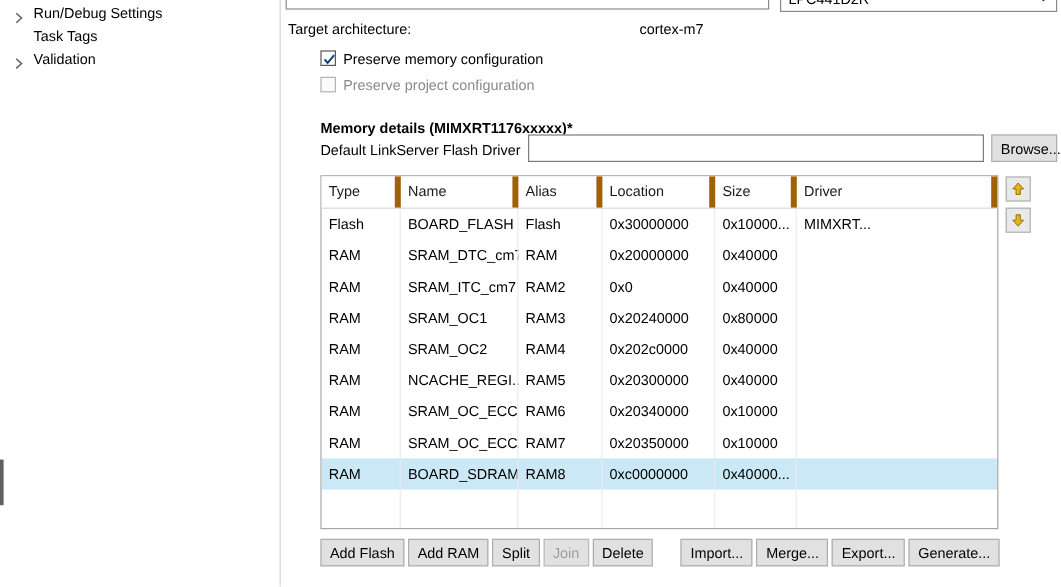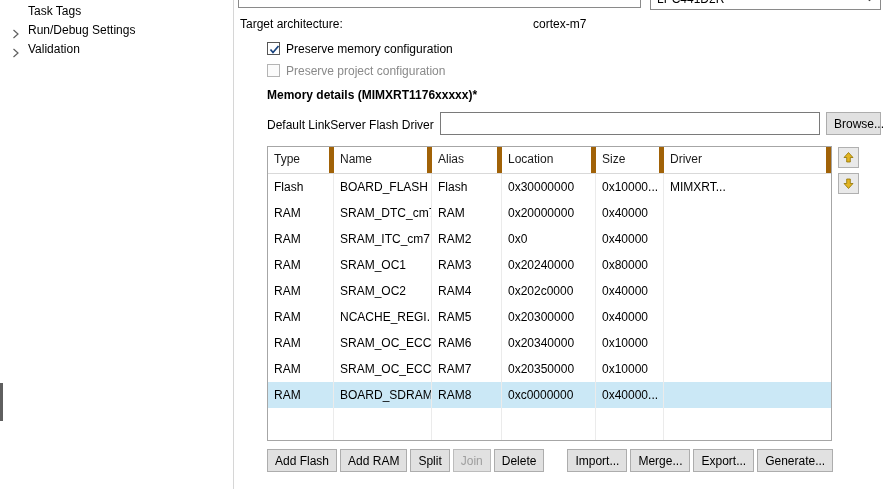--- a/index.html
+++ b/index.html
@@ -52,24 +52,24 @@
   
   .actions{position:absolute;left:267px;top:449px;display:flex;}
   .actions .btn{margin-right:3px;}
 </style>
 </head>
 <body>
 
 <div id="root">
 
   <aside class="sidebar">
-      <div class="tree-item"><span>Task Tags</span></div>
       <div class="tree-item"><span class="chev"><svg width="8" height="10">
             <polyline points="1.5,1 6,5 1.5,9" fill="none" stroke="#5f5f5f" stroke-width="1.2"></polyline>
           </svg></span><span>Run/Debug Settings</span></div>
+      <div class="tree-item"><span>Task Tags</span></div>
       <div class="tree-item"><span class="chev"><svg width="8" height="10">
             <polyline points="1.5,1 6,5 1.5,9" fill="none" stroke="#5f5f5f" stroke-width="1.2"></polyline>
           </svg></span><span>Validation</span></div>
     </aside>
   <div class="sash"></div>
   <div class="edge-thumb"></div>
 
   <div class="combo" id="combo-left">
     <span class="cval"></span>
     <span class="carr">
@@ -94,21 +94,21 @@
           <polyline points="2.5,6.5 5,9.5 10.5,3" fill="none" stroke="#17427e" stroke-width="1.7"></polyline>
         </svg>
     </span>
     <span class="cblabel">Preserve memory configuration</span>
   </div>
   <div class="cbrow" style="top:63px;">
     <span class="cbox disabled"></span>
     <span class="cblabel grey">Preserve project configuration</span>
   </div>
 
-  <span class="lbl bold" style="left:267px;top:88px;">Memory details (MIMXRT1176xxxxx)*</span>
+  <span class="lbl bold" style="left:267px;top:100px;">Memory details (MIMXRT1176xxxxx)*</span>
 
   <span class="lbl" style="left:267px;top:118px;">Default LinkServer Flash Driver</span>
   <input class="tinput" style="left: 440px; top: 112px; width: 380px; height: 23px;" value="">
   <button class="btn" style="position:absolute;left:826px;top:112px;width:55px;">Browse...</button>
 
   <div class="memtable">
     <div class="thead">
         <div class="th" style="width: 66px;">Type</div>
         <div class="th" style="width: 98px;">Name</div>
         <div class="th" style="width: 70px;">Alias</div>

